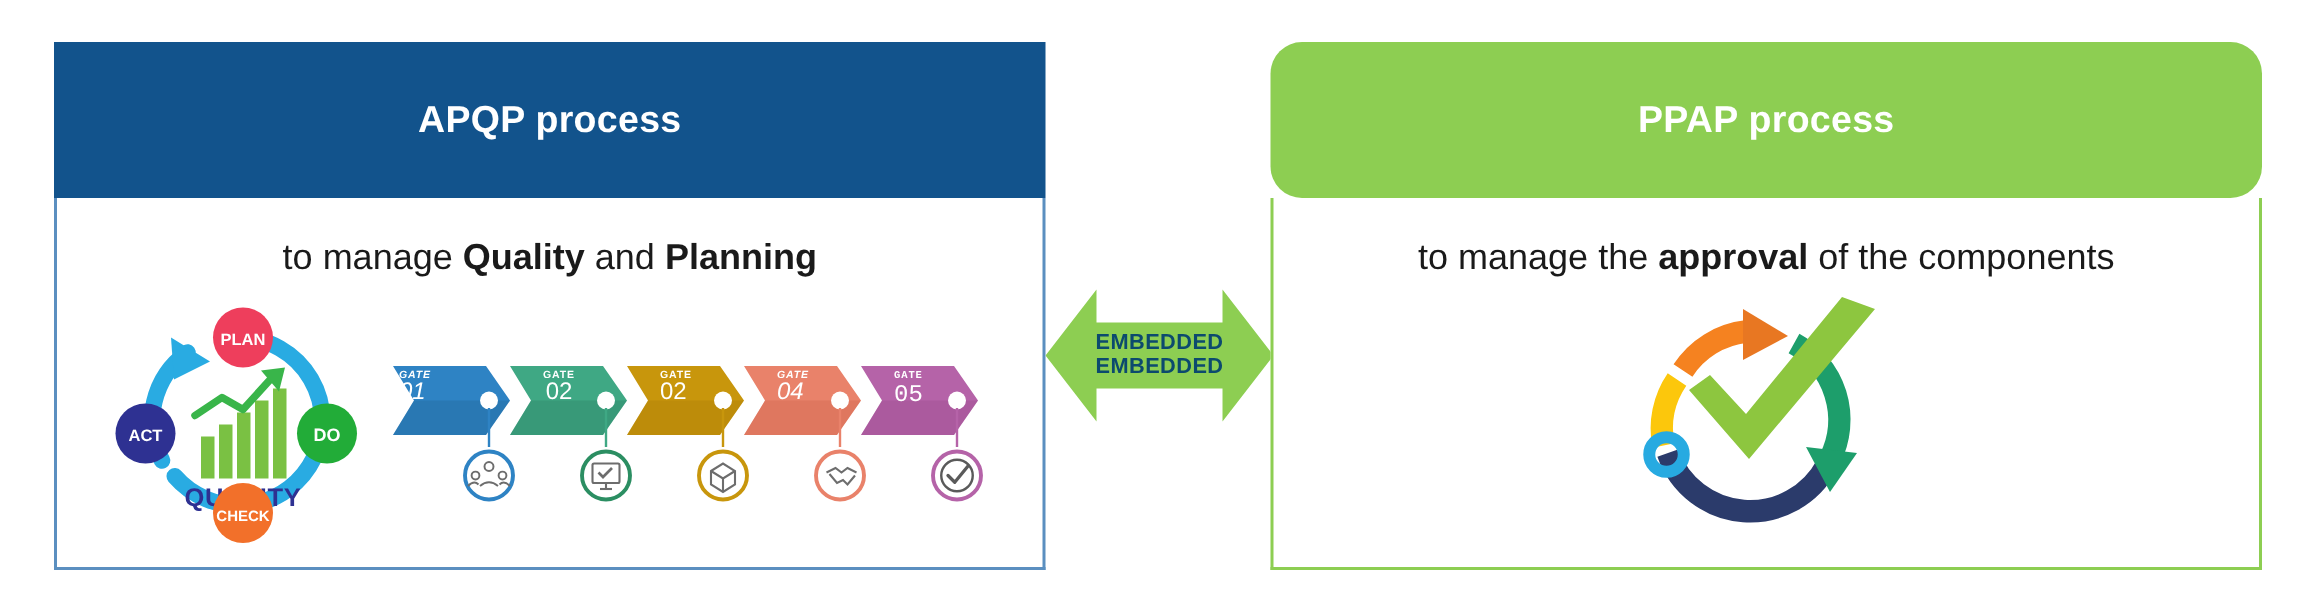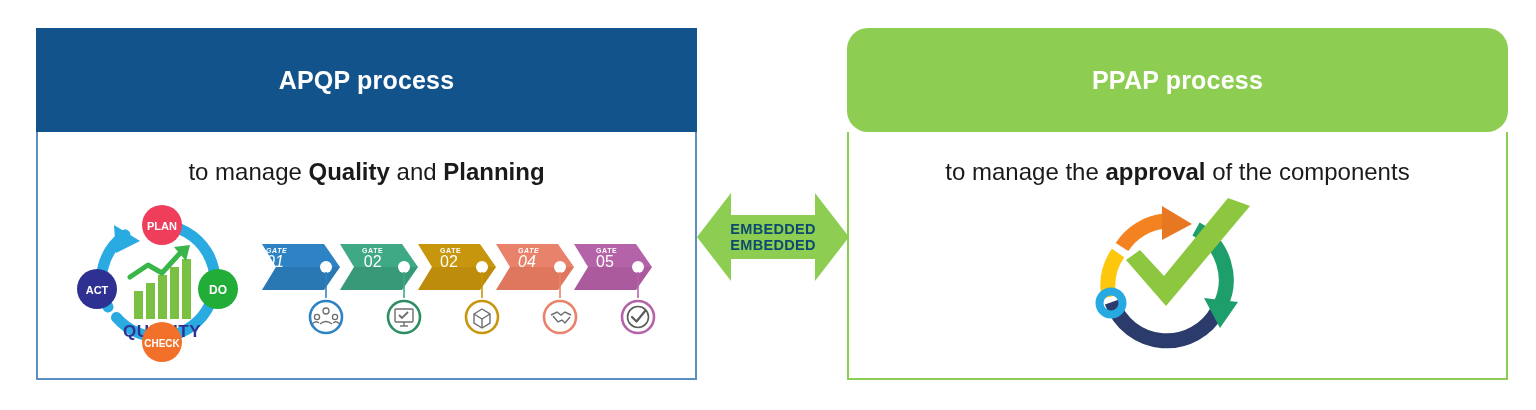--- a/index.html
+++ b/index.html
@@ -205,21 +205,21 @@
       <span class="n">02</span>
     </div>
     <div class="gate-label" style="left:178px;top:11px;">
       <span class="g">GATE</span>
       <span class="n">02</span>
     </div>
     <div class="gate-label" style="left:256px;top:11px;font-style:italic;">
       <span class="g">GATE</span>
       <span class="n">04</span>
     </div>
-    <div class="gate-label" style="left:334px;top:11px;">
+    <div class="gate-label" style="left:334px;top:11px;font-family:Liberation Mono, monospace;">
       <span class="g">GATE</span>
       <span class="n">05</span>
     </div>
   </div>
 
   <div id="embedded-arrow">
     <svg viewBox="0 0 152 92" width="152" height="92" aria-hidden="true">
       <path d="M0 46 L34 2 L34 24 L118 24 L118 2 L152 46 L118 90 L118 68 L34 68 L34 90 Z" fill="#8DCE52"></path>
     </svg>
     <div class="lbl">

